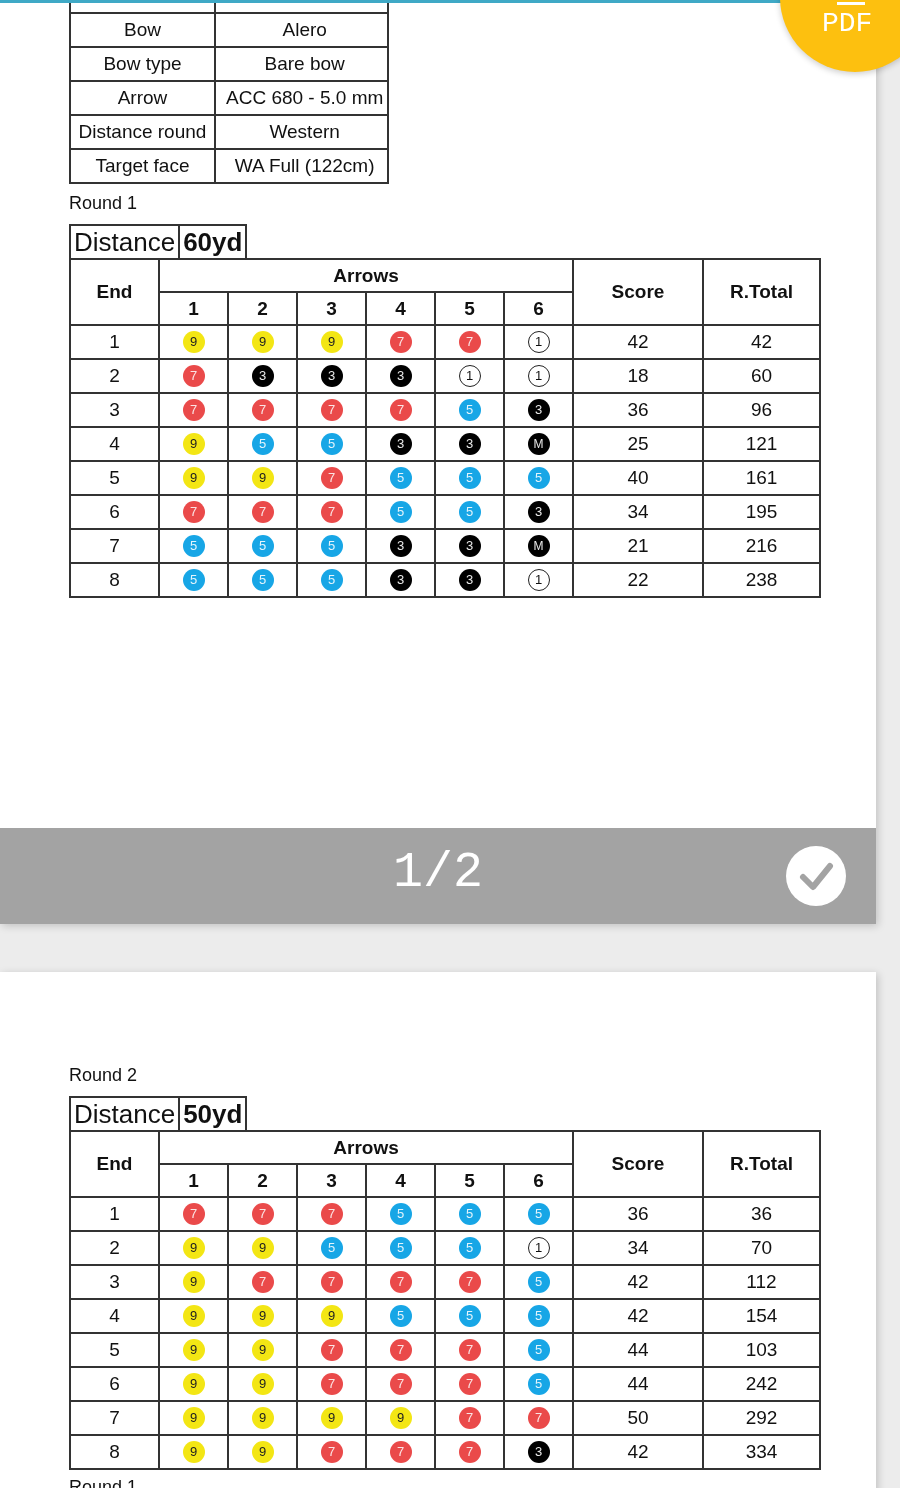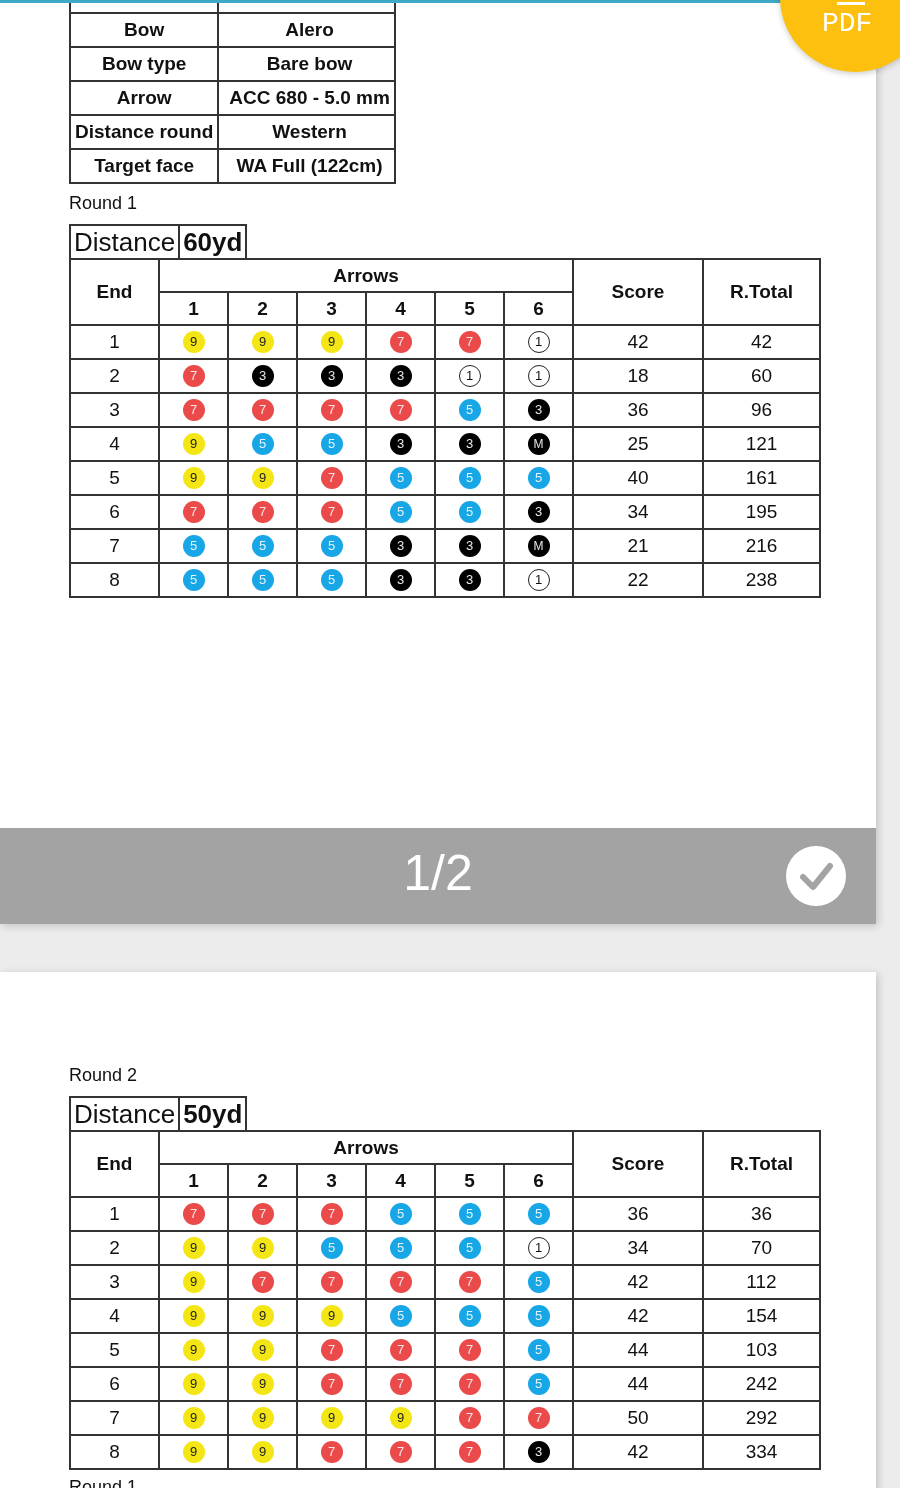--- a/index.html
+++ b/index.html
@@ -22,22 +22,22 @@
   .page2 { top: 972px; height: 540px; }
 
   .info-table {
     position: absolute; left: 69px; top: -22px;
     border-collapse: collapse; font-size: 19px;
   }
   .info-table td {
     border: 2px solid #333; height: 34px; text-align: center; padding: 0 4px;
     white-space: nowrap;
   }
-  .info-table td.k { width: 145px; font-weight: bold; }
-  .info-table td.v { width: 168px; font-weight: bold; padding-left: 10px; }
+  .info-table td.k { width: 145px; font-weight: normal; }
+  .info-table td.v { width: 168px; font-weight: normal; padding-left: 10px; }
   .info-table tr.cut td { color: #888; }
 
   .round-title {
     position: absolute; left: 69px; font-size: 18px; font-weight: normal;
   }
   .dist-table {
     position: absolute; left: 69px; border-collapse: collapse; font-size: 26px;
   }
   .dist-table td { border: 2px solid #333; height: 34px; padding: 0 3px; }
   .dist-table td.v { font-weight: bold; }
@@ -66,21 +66,21 @@
   .dot.k { background: #000; color: #e8e8e8; }
   .dot.w { background: #fff; color: #111; border: 1.5px solid #222; line-height: 19px; }
   .dot.m { background: #000; color: #e8e8e8; font-size: 12px; }
 
   .page-bar {
     position: absolute; left: 0; top: 828px; width: 876px; height: 96px;
     background: #a3a3a3;
   }
   .page-indicator {
     position: absolute; left: 0; width: 876px; top: 16px; text-align: center;
-    color: #fff; font-size: 50px; font-family: Liberation Sans, sans-serif; font-weight: normal;
+    color: #fff; font-size: 50px; font-family: Liberation Mono, monospace; font-weight: normal;
   }
   .check-btn {
     position: absolute; left: 786px; top: 18px; width: 60px; height: 60px;
     border-radius: 50%; background: #fff;
   }
   .check-btn svg { position: absolute; left: 0; top: 0; }
 
   .pdf-fab {
     position: absolute; left: 780px; top: -78px; width: 150px; height: 150px;
     border-radius: 50%; background: #fdc00f; z-index: 6;

